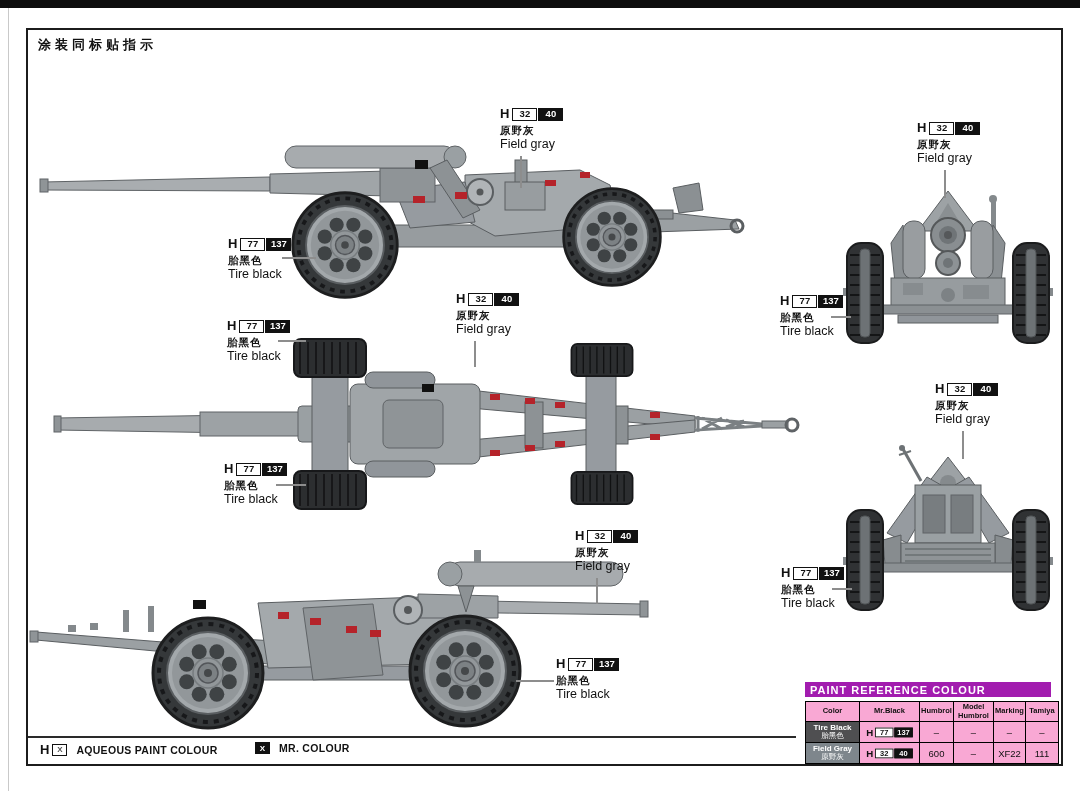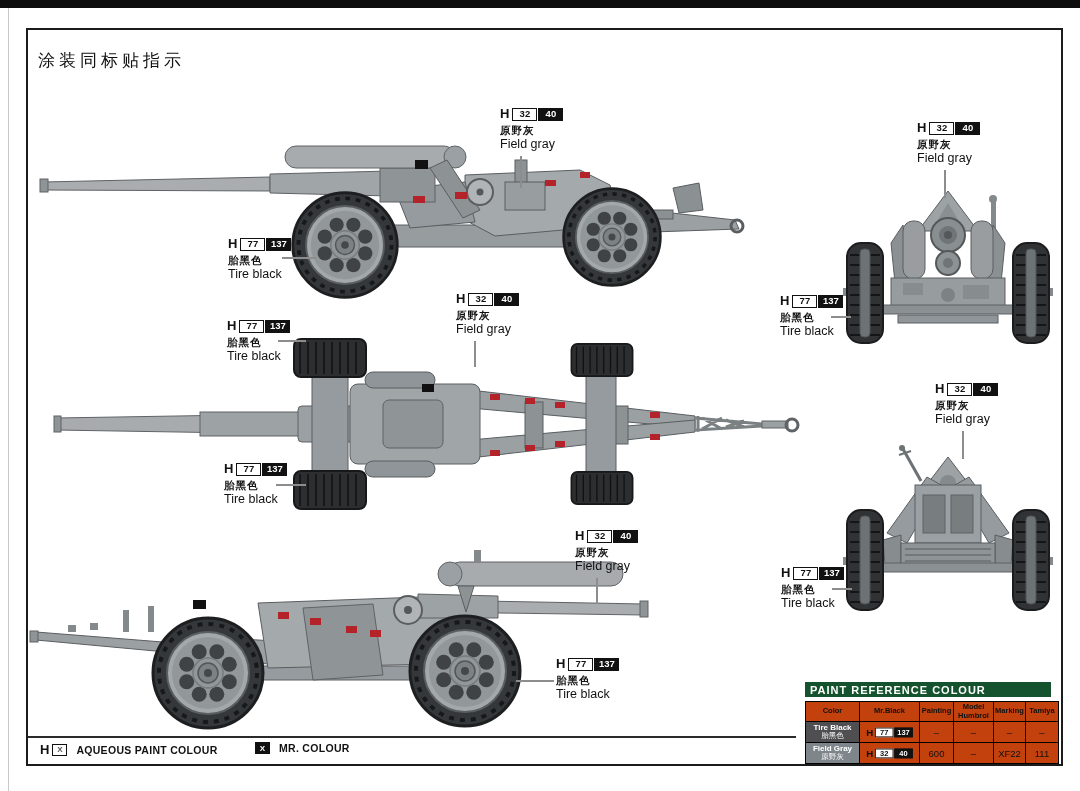--- a/index.html
+++ b/index.html
@@ -1,21 +1,21 @@
 <!DOCTYPE html>
 <html><head>
 <meta charset="utf-8">
 <style>
   html,body{margin:0;padding:0;background:#e8e8e8;}
   .page{position:relative;width:1080px;height:791px;background:#ffffff;overflow:hidden;
         font-family:"Liberation Sans",sans-serif;color:#111;}
   .topbar{position:absolute;left:0;top:0;width:1080px;height:8px;background:#0d0d0d;}
   .scanline{position:absolute;left:8px;top:8px;width:1px;height:783px;background:#c9c9c9;}
   .frame{position:absolute;left:26px;top:28px;width:1037px;height:738px;border:2px solid #1c1c1c;box-sizing:border-box;}
-  .title-cn{position:absolute;left:38px;top:49px;font-size:17px;font-weight:normal;letter-spacing:4px;}
+  .title-cn{position:absolute;left:38px;top:36px;font-size:13px;font-weight:bold;letter-spacing:4px;}
   .title-en{position:absolute;left:38px;top:60px;font-size:17px;font-weight:bold;}
   .footer-text{position:absolute;left:36px;top:768px;font-size:17px;font-weight:bold;}
 
   
   .callout{position:absolute;line-height:1.12;}
   .c-l1{display:flex;align-items:center;}
   .c-h{font-size:13px;font-weight:bold;margin-right:3px;}
   .c-box{display:inline-flex;align-items:center;justify-content:center;height:13px;min-width:25px;
          padding:0 2px;font-size:9.5px;font-weight:bold;box-sizing:border-box;}
   .c-white{background:#fff;border:1.5px solid #111;color:#111;margin-right:1px;}
@@ -28,23 +28,23 @@
   .legend-rule{position:absolute;left:28px;top:736px;width:768px;height:1.5px;background:#2a2a2a;}
   .lg-item{position:absolute;display:flex;align-items:center;}
   .lg-h{font-size:13px;font-weight:bold;margin-right:3px;}
   .lg-box{display:inline-flex;align-items:center;justify-content:center;width:15px;height:12px;
           font-size:8px;font-weight:bold;box-sizing:border-box;}
   .lg-white{background:#fff;border:1.5px solid #111;color:#555;}
   .lg-black{background:#111;border:1.5px solid #111;color:#fff;}
   .lg-label{font-size:10.5px;font-weight:bold;margin-left:9px;letter-spacing:.3px;}
 
   
-  .pt-title{position:absolute;left:805px;top:682px;width:246px;height:15px;background:#14532d;color:#fff;
+  .pt-title{position:absolute;left:805px;top:682px;width:246px;height:15px;background:#a21caf;color:#fff;
             font-size:11px;font-weight:bold;letter-spacing:1px;display:flex;align-items:center;padding-left:5px;box-sizing:border-box;}
-  table.pt{position:absolute;left:805px;top:701px;width:253px;border-collapse:collapse;table-layout:fixed;background:#c2410c;}
+  table.pt{position:absolute;left:805px;top:701px;width:253px;border-collapse:collapse;table-layout:fixed;background:#f9a8d4;}
   table.pt th,table.pt td{border:1.2px solid #000;text-align:center;vertical-align:middle;padding:0;overflow:hidden;}
   table.pt th{font-size:7.5px;font-weight:600;height:19px;line-height:1.1;}
   table.pt td{height:20px;font-size:9.5px;}
   .sw{color:#fff;line-height:1.05;}
   .sw .sw-en{font-size:8px;font-weight:bold;}
   .sw .sw-cn{font-size:7.5px;}
   .chip{display:inline-flex;align-items:center;transform:scale(.88);transform-origin:center;}
   .chip .c-h{font-size:11px;margin-right:2px;}
   .chip .c-box{height:11px;min-width:21px;font-size:8.5px;border-width:1.2px;}
 
@@ -360,21 +360,21 @@
         <col style="width:60px">
         <col style="width:34px">
         <col style="width:40px">
         <col style="width:32px">
         <col style="width:33px">
       </colgroup>
     <tbody>
         <tr>
       <th>Color</th>
       <th>Mr.Black</th>
-      <th>Painting</th>
+      <th>Humbrol</th>
       <th>Model Humbrol</th>
       <th>Marking</th>
       <th>Tamiya</th>
     </tr>
     <tr>
       <td class="sw" style="background:#4f4f51">
         <div class="sw-en">Tire Black</div>
         <div class="sw-cn">胎黑色</div>
       </td>
       <td><span class="chip">

